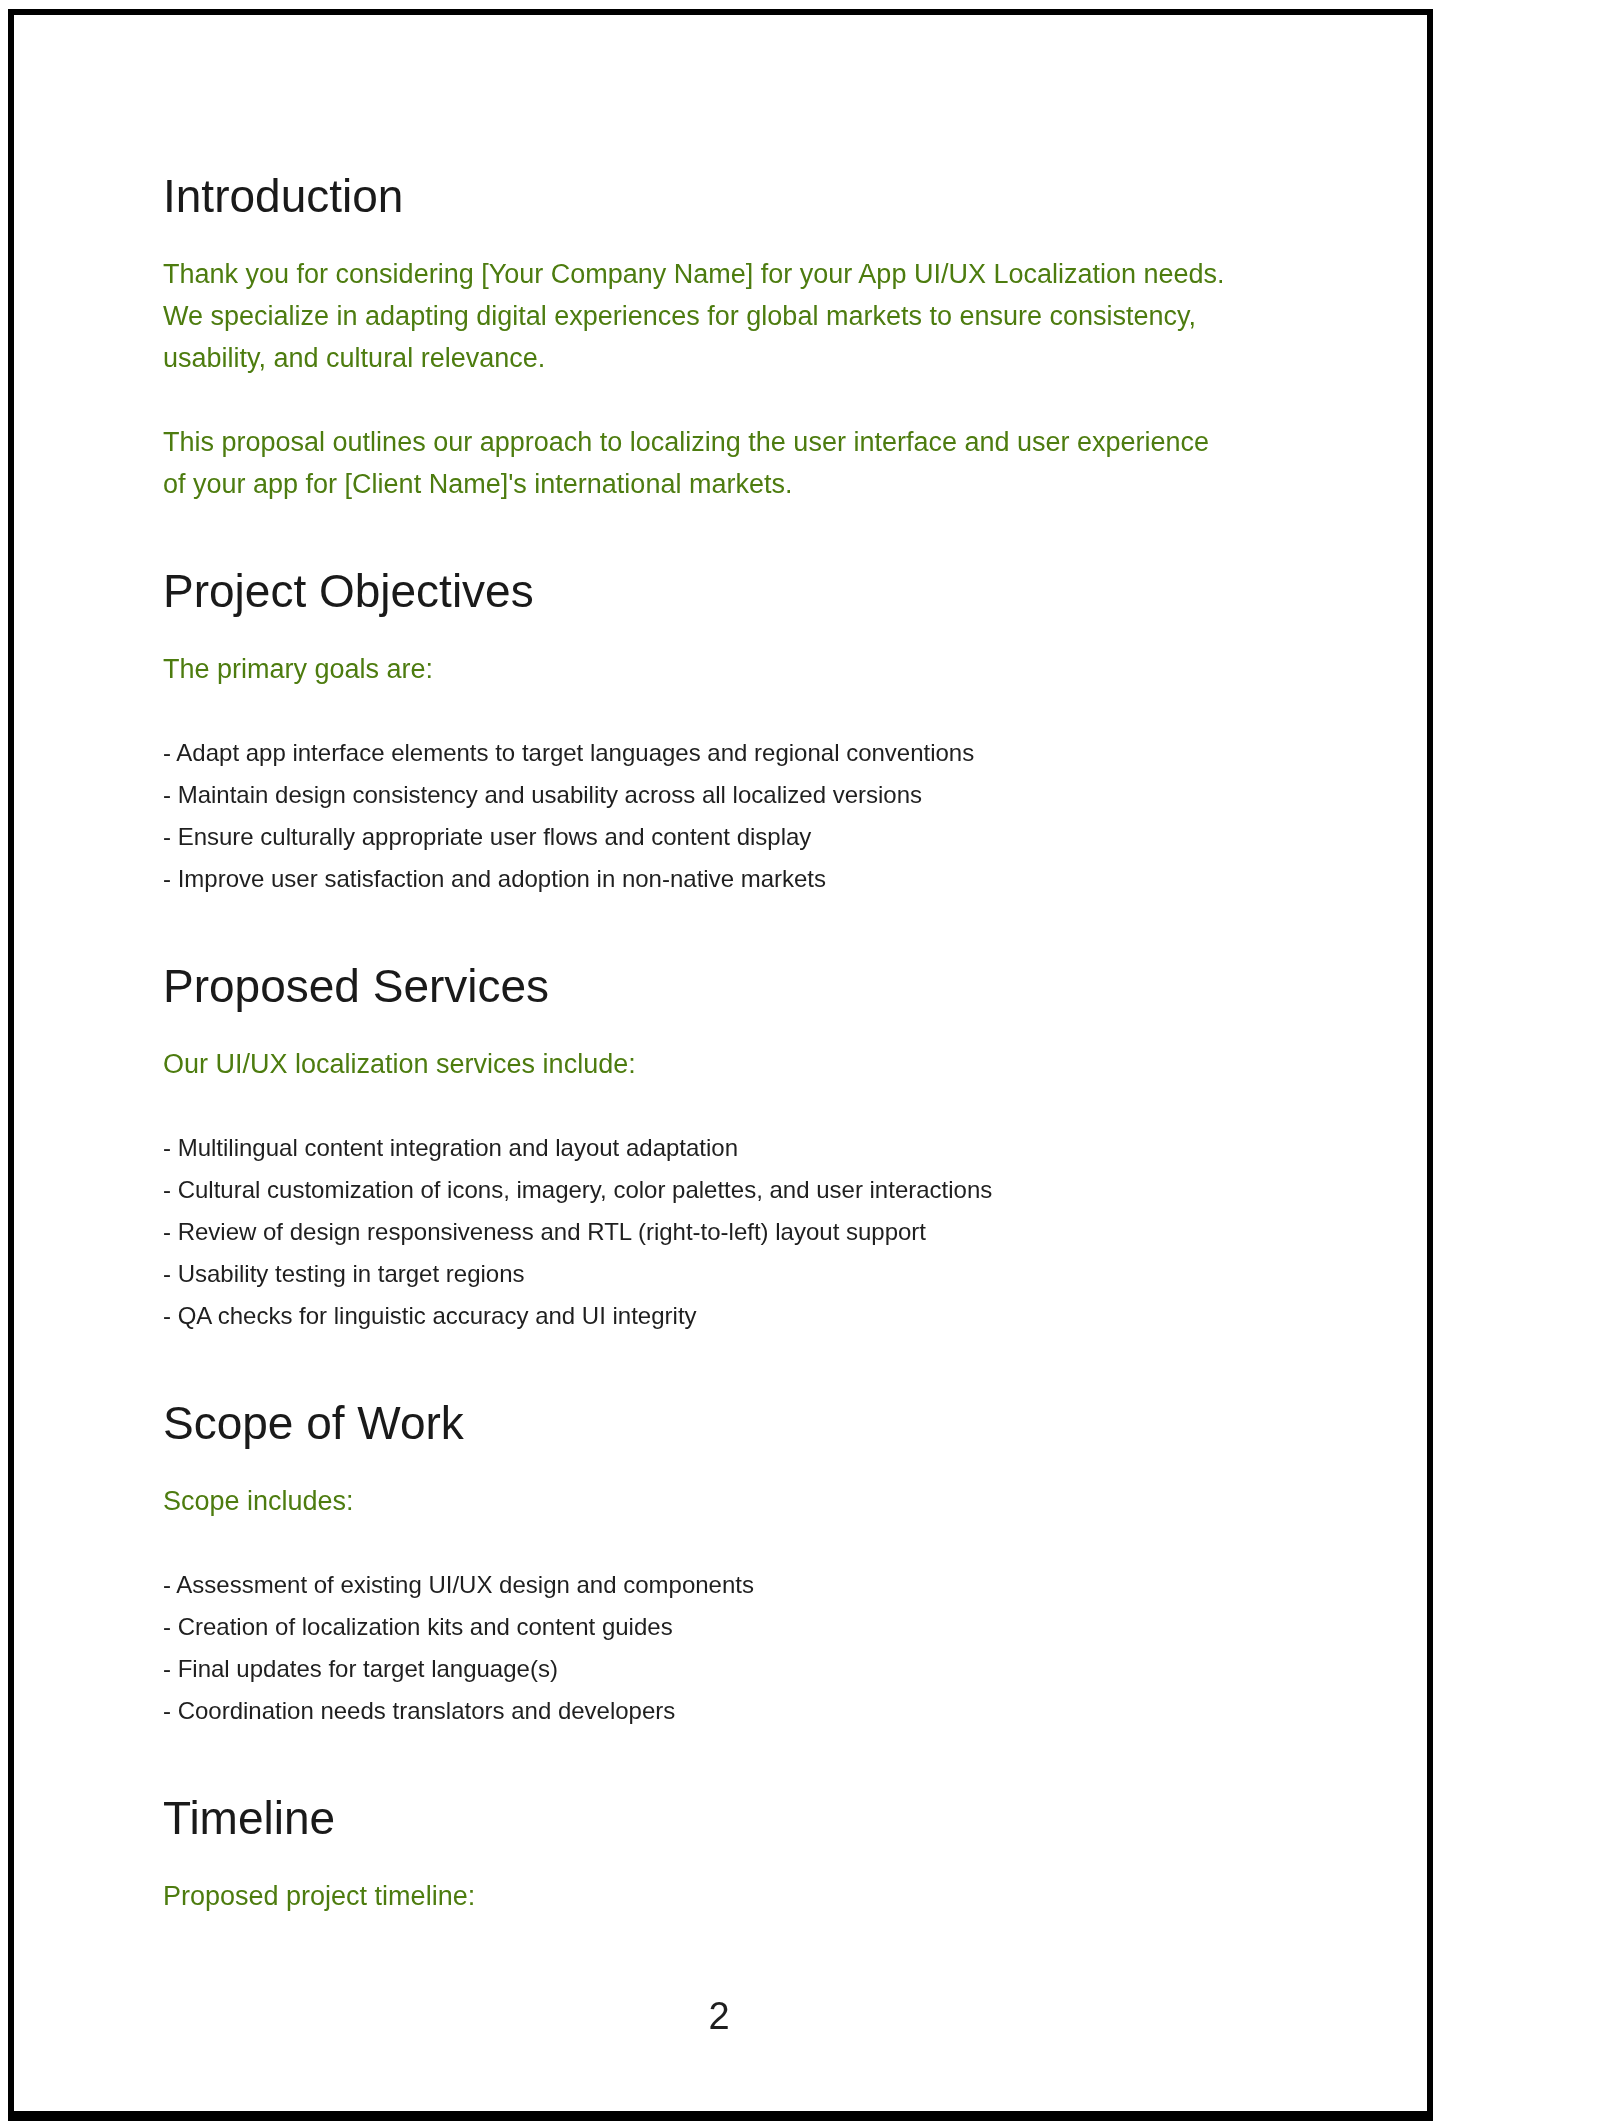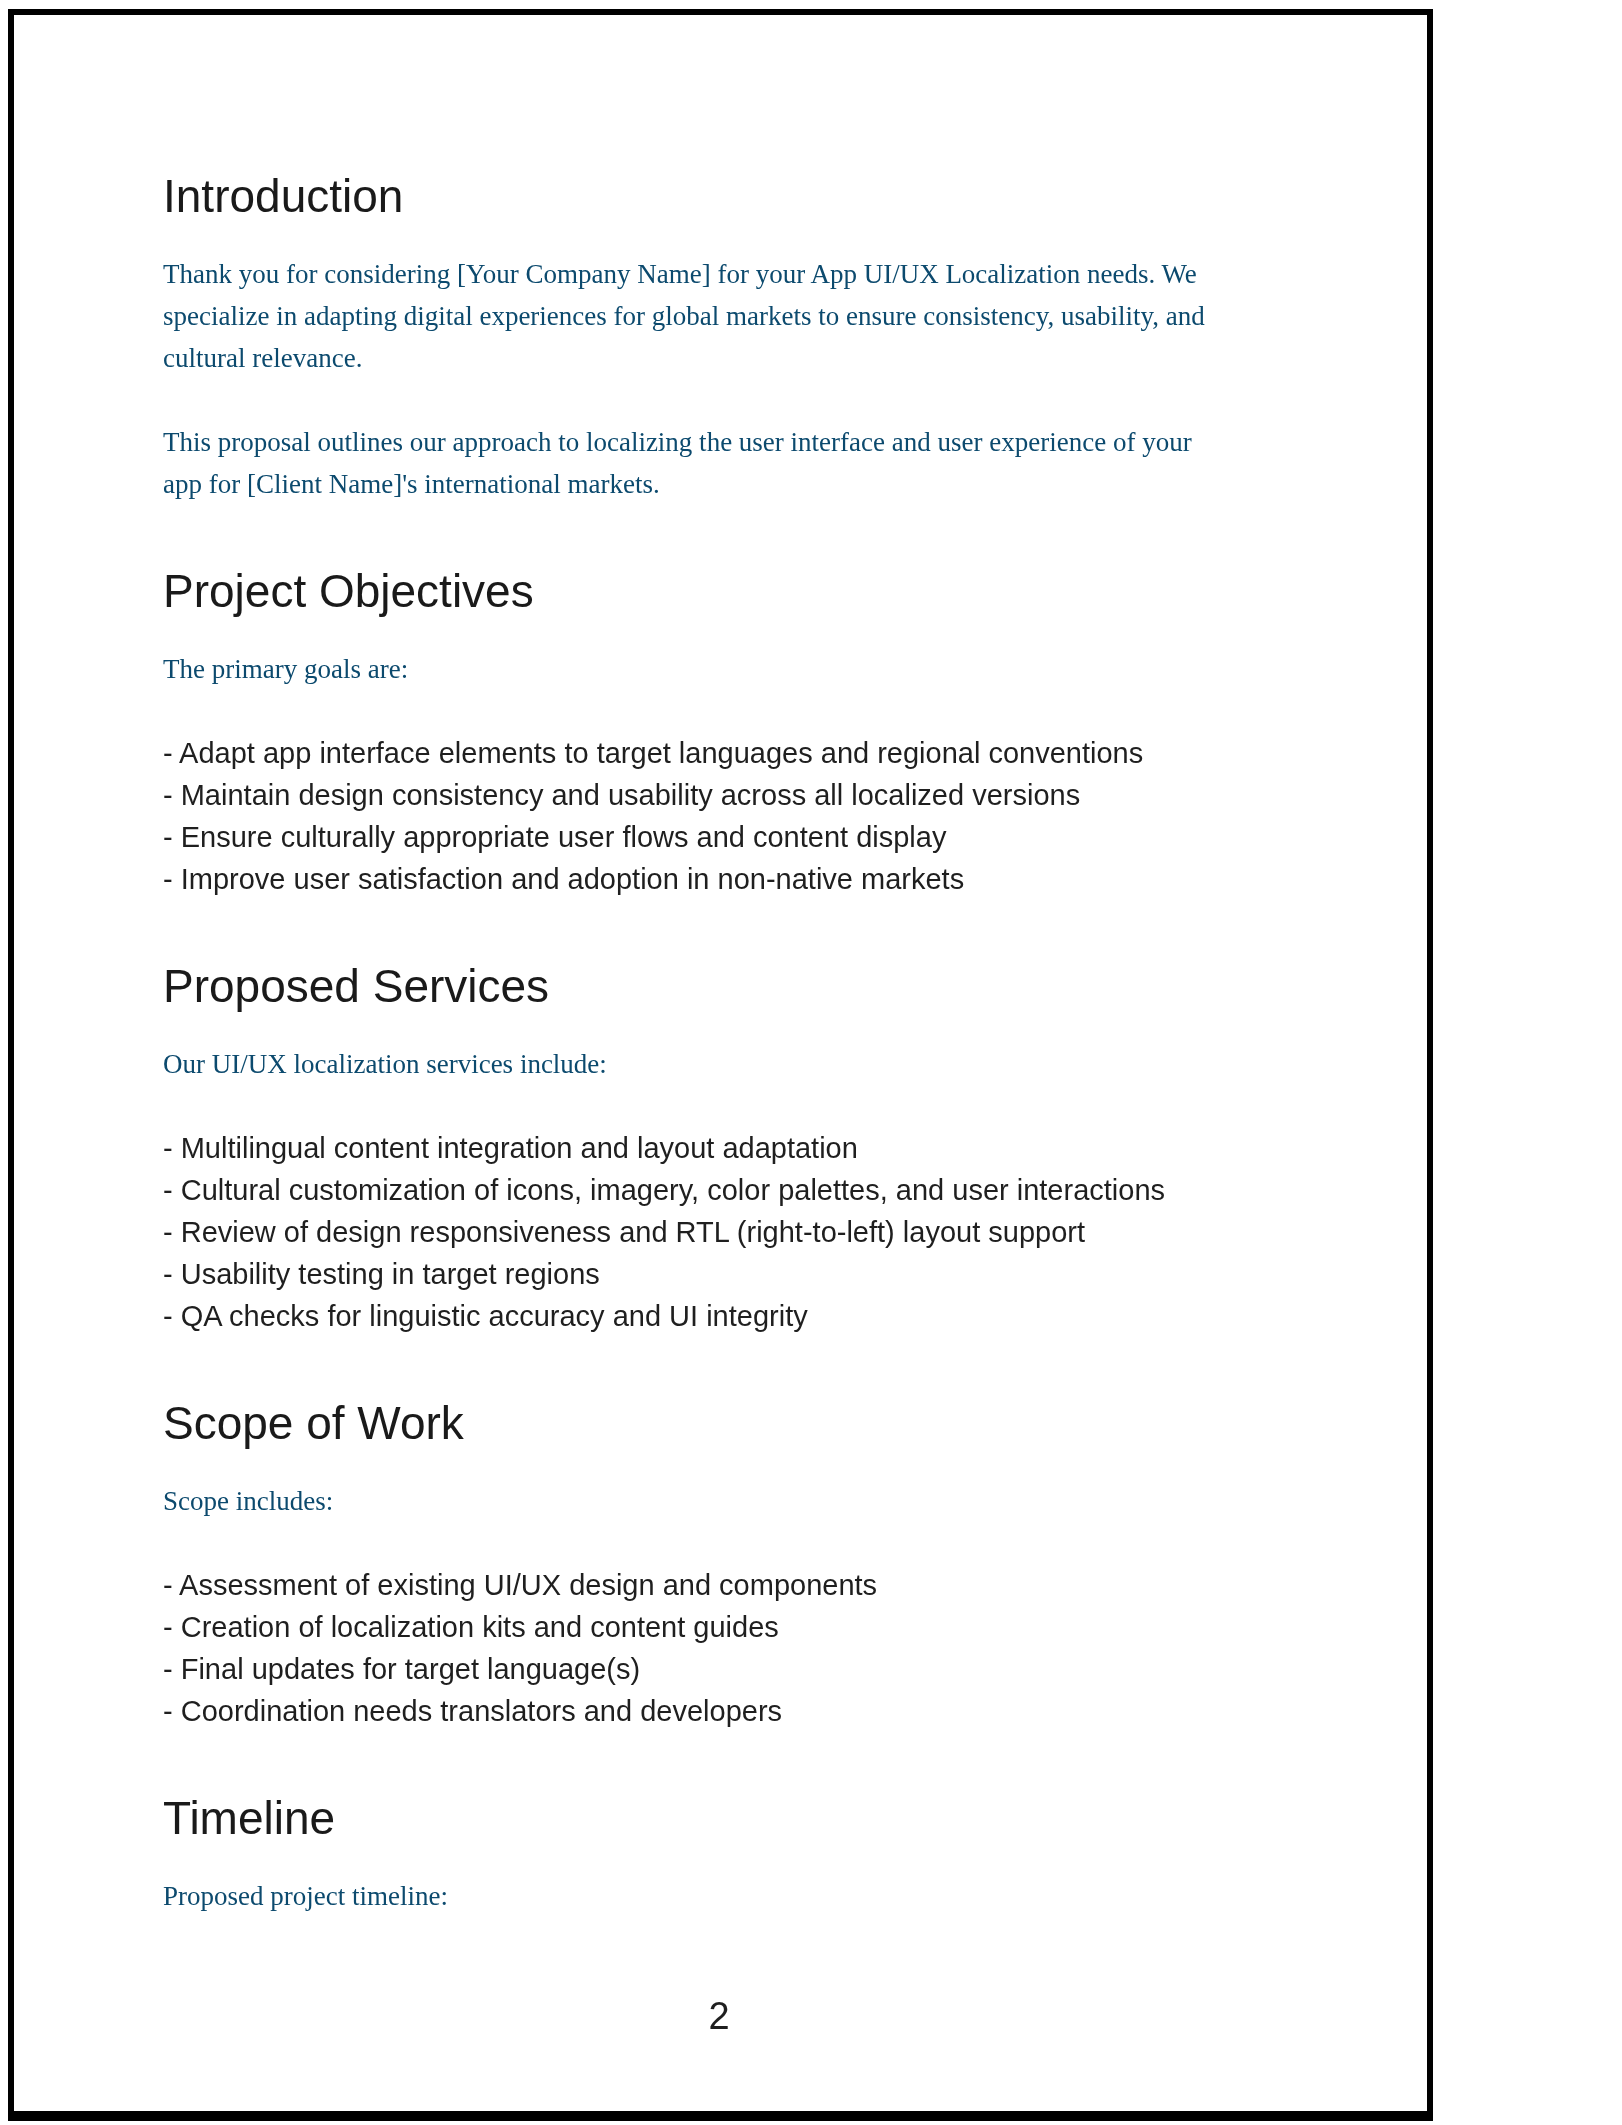--- a/index.html
+++ b/index.html
@@ -35,29 +35,28 @@
     line-height: 53px;
     font-weight: 400;
     color: #1a1a1a;
     margin: 60px 0 30px 0;
     letter-spacing: 0;
   }
   p.body-text {
     font-size: 27px;
     line-height: 42px;
     font-weight: 400;
-    color: #0c4a6e;
+    color: #4d7c0f;
     margin: 0 0 42px 0;
-    font-family: Liberation Serif, serif;
   }
   .bullet-list {
     margin: 42px 0 0 0;
   }
   .bullet-list .list-item {
-    font-size: 29px;
+    font-size: 24px;
     line-height: 42px;
     font-weight: 400;
     color: #1f1f1f;
   }
   .page-number {
     position: absolute;
     top: 1995px;
     left: 0;
     right: 0;
     text-align: center;

